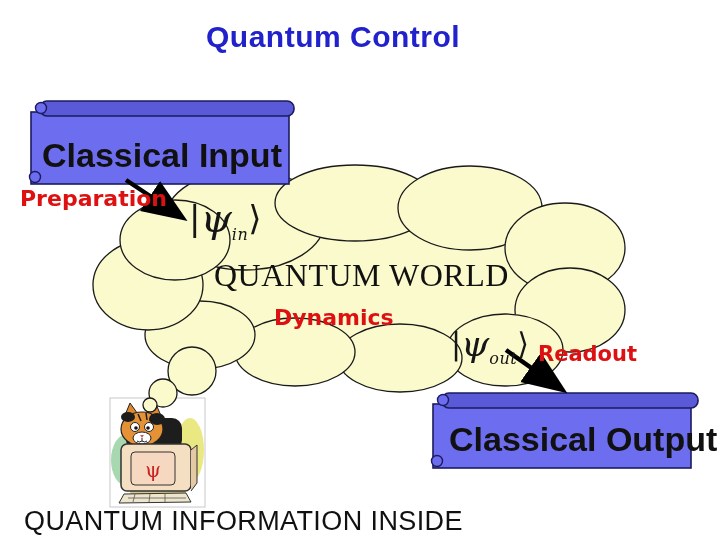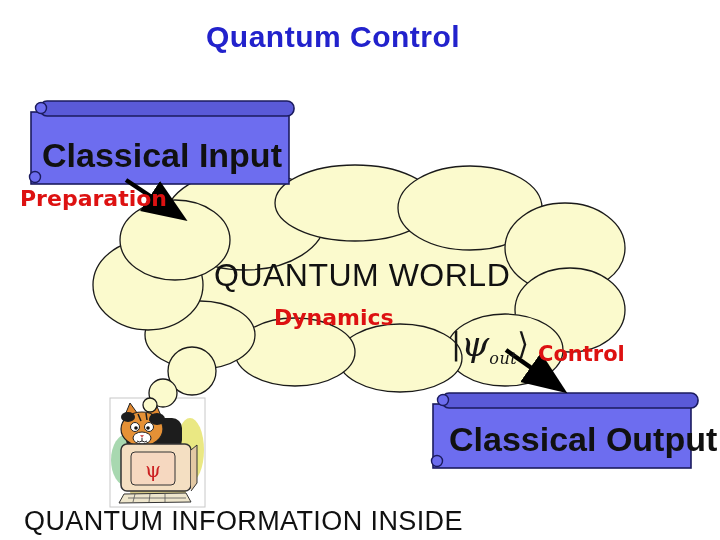--- a/index.html
+++ b/index.html
@@ -23,21 +23,21 @@
   .output-label{left:449px;top:420px;}
   .red-label{
     color:var(--label-red,#dd1111);font-weight:700;
     font-family:"DejaVu Sans",sans-serif;
   }
   .preparation{left:20px;top:186px;font-size:22px;}
   .dynamics{left:274px;top:305px;font-size:22px;}
   .readout{left:538px;top:342px;font-size:21px;}
   .quantum-world{
     left:214px;top:257px;font-size:32px;letter-spacing:.5px;
-    color:var(--text-black,#111);font-family:Liberation Sans, sans-serif;
+    color:var(--text-black,#111);font-family:Liberation Serif, serif;
   }
   .bottom-caption{
     left:24px;top:506px;font-size:27px;letter-spacing:.4px;
     color:var(--text-black,#111);font-family:"Liberation Sans",sans-serif;
   }
   .ket{color:#161616;font-family:"DejaVu Serif",serif;line-height:1;}
   .ket-in{left:189px;top:198px;}
   .ket-out{left:451px;top:326px;}
   .ket .bar,.ket .rangle{
     font-family:"DejaVu Sans",sans-serif;font-size:34px;font-weight:400;
@@ -138,25 +138,28 @@
       <circle class="cloud-bump" cx="163" cy="393" r="14"></circle>
       <circle class="cloud-bump" cx="150" cy="405" r="7"></circle>
     </g>
   </svg>
 
   <div class="abs title">Quantum Control</div>
 
   <div class="abs banner-text input-label">Classical Input</div>
   <div class="abs red-label preparation">Preparation</div>
 
+  <div class="abs ket ket-in">
+    <span class="bar">|</span><span class="psi">ψ</span><span class="sub">in</span><span class="rangle">⟩</span>
+  </div>
 
   <div class="abs quantum-world">QUANTUM WORLD</div>
   <div class="abs ket ket-out">
     <span class="bar">|</span><span class="psi">ψ</span><span class="sub">out</span><span class="rangle">⟩</span>
   </div>
 
   <div class="abs red-label dynamics">Dynamics</div>
 
-  <div class="abs red-label readout">Control</div>
+  <div class="abs red-label readout">Readout</div>
   <div class="abs bottom-caption">QUANTUM INFORMATION INSIDE</div>
 
   <div class="abs banner-text output-label">Classical Output</div>
 </div>
 
 </body></html>

